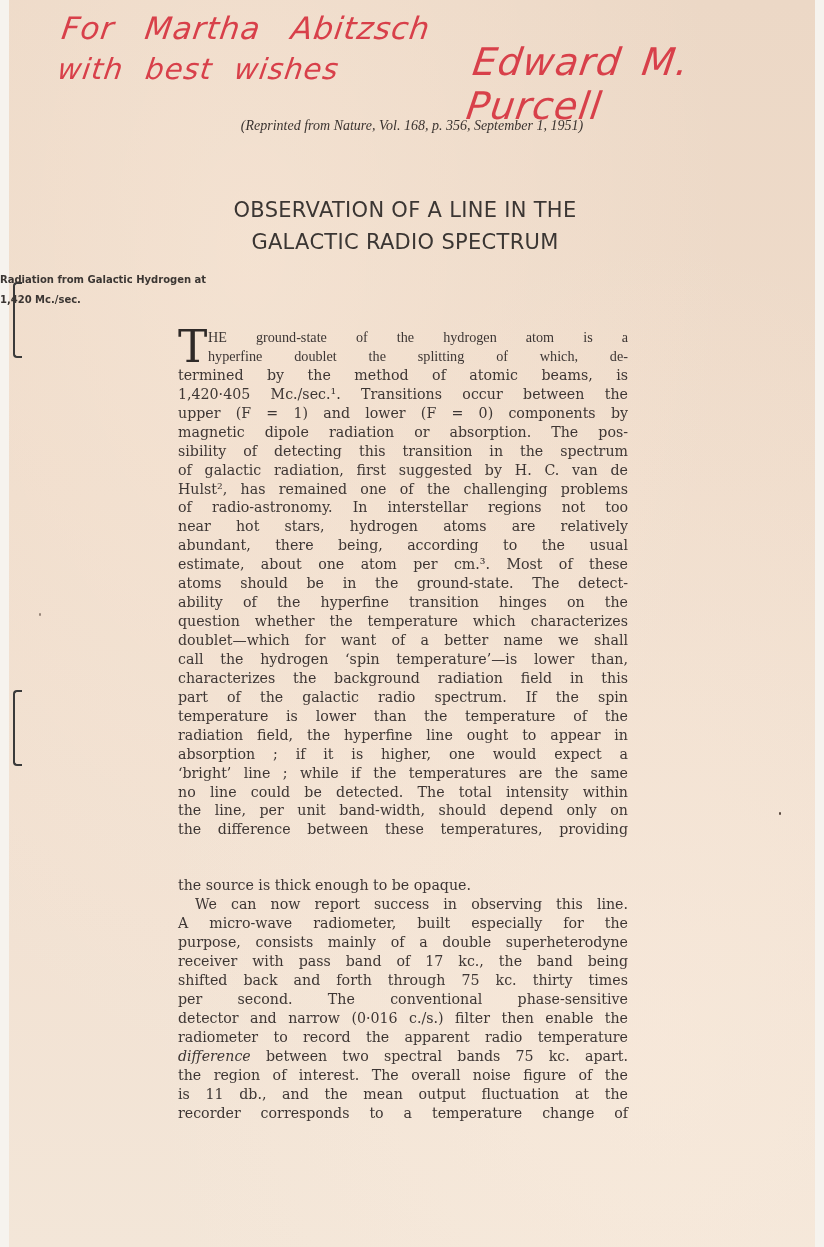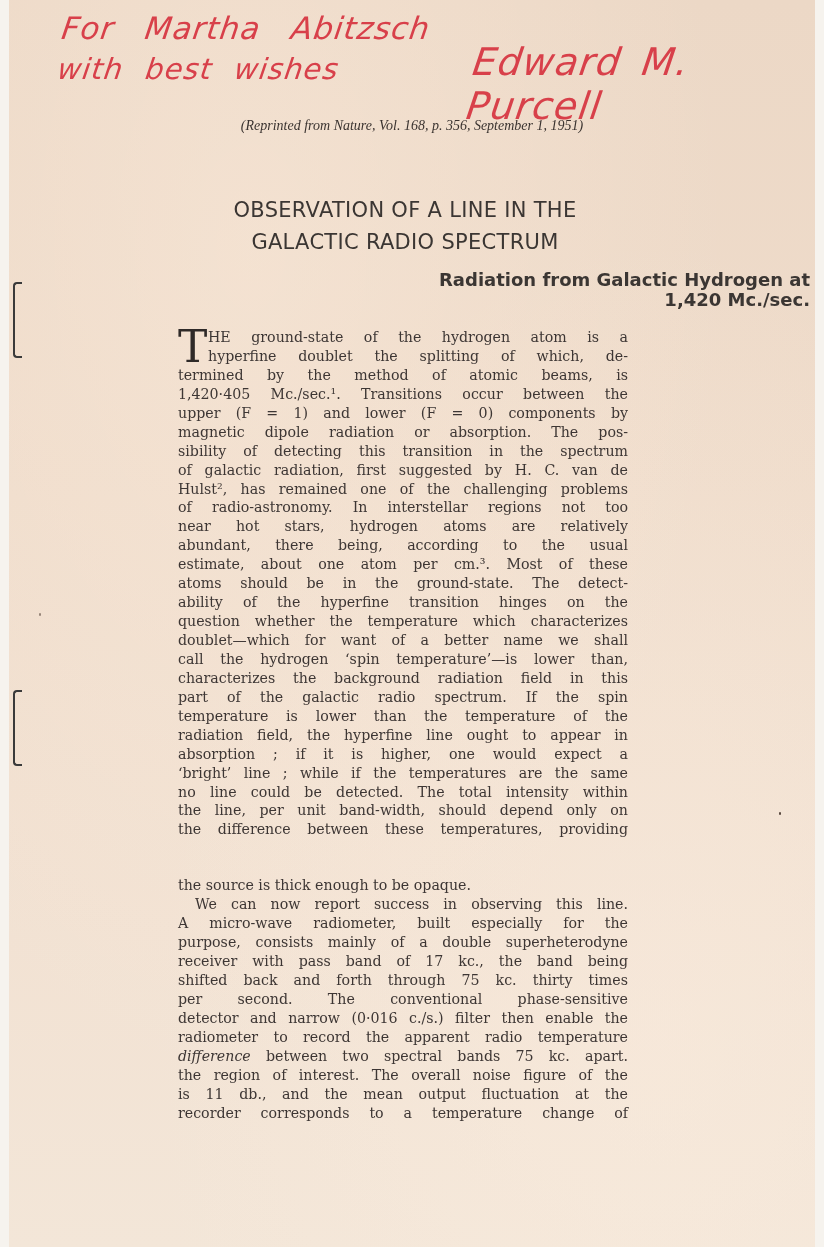--- a/index.html
+++ b/index.html
@@ -34,42 +34,42 @@
     position: absolute; top: 118px; left: 0; width: 824px; text-align: center;
     font-family: "Liberation Serif", serif; font-style: italic; font-size: 14px;
     color: #3a3330;
   }
   .title {
     position: absolute; top: 194px; left: 0; width: 810px; text-align: center;
     font-family: "DejaVu Sans", sans-serif; font-size: 21px; line-height: 32px;
     color: #3b3633; letter-spacing: 0.3px;
   }
   .subtitle {
-    position: absolute; top: 270px; left: 0; width: 810px; text-align: right;
-    font-family: "DejaVu Sans", sans-serif; font-weight: bold; font-size: 18px;
+    position: absolute; top: 270px; left: 0; width: 810px; text-align: left;
+    font-family: "DejaVu Sans", sans-serif; font-weight: bold; font-size: 10px;
     line-height: 20px; color: #3b3633;
   }
   .body-text {
     position: absolute; top: 328px; left: 178px; width: 450px;
     font-family: "DejaVu Serif", serif; font-size: 14.2px; line-height: 18.95px;
     color: #3d3634;
   }
   .body-text .ln {
     display: block; text-align: justify; text-align-last: justify;
     white-space: nowrap; overflow: visible; height: 18.95px;
   }
   .body-text .ln.last { text-align-last: left; margin-top: 37px; }
   .body-text .ln.indent { padding-left: 17px; }
   .dropcap-wrap { position: relative; }
   .dropcap {
     position: absolute; left: 0; top: -1px;
     font-family: "DejaVu Serif", serif; font-size: 44px; line-height: 40px;
     color: #2f2a28;
   }
-  .ln.dc { padding-left: 30px; }
+  .ln.dc { padding-left: 30px; font-family: Liberation Serif, serif; }
   .it { font-style: italic; }
   .speck { position: absolute; width: 2px; height: 3px; background: #5a4a40; border-radius: 1px; }
 </style>
 </head>
 <body>
 
 <div class="paper">
   <div class="staple top"></div>
   <div class="staple bottom"></div>
   <span class="speck" style="left:770px;top:812px;"></span>

